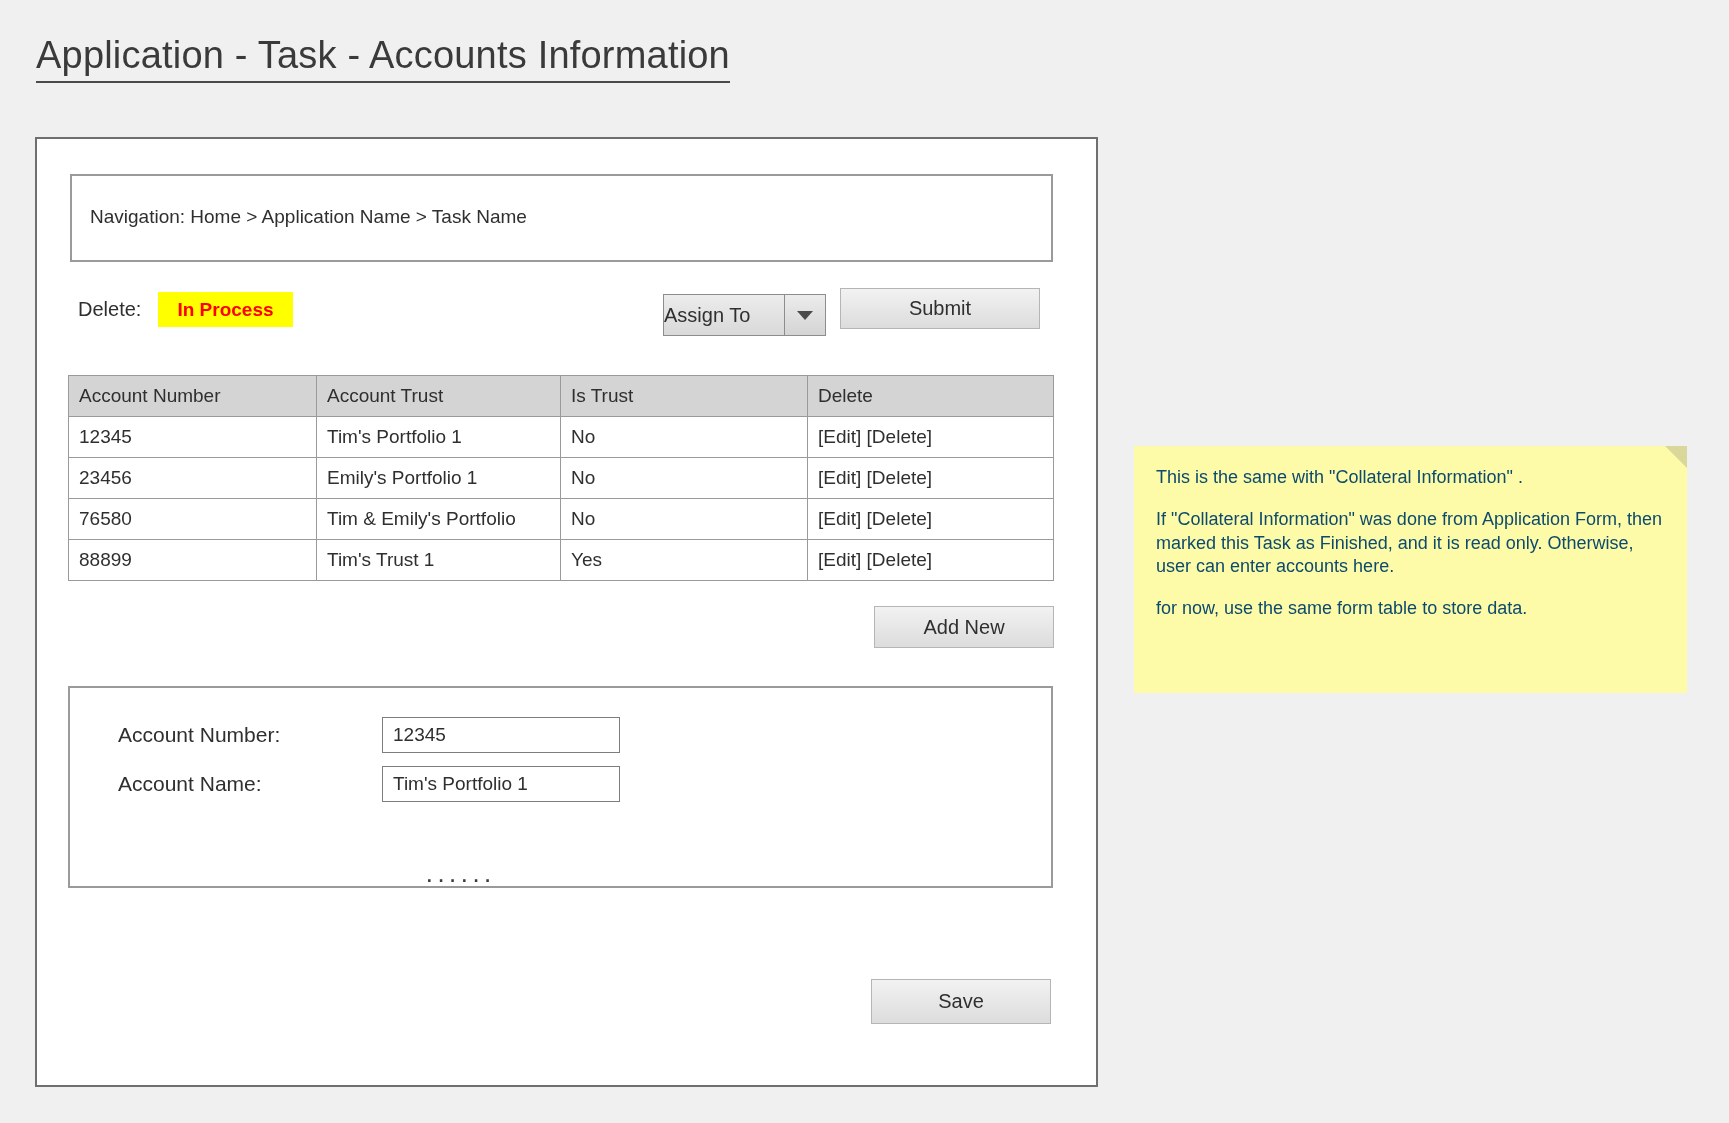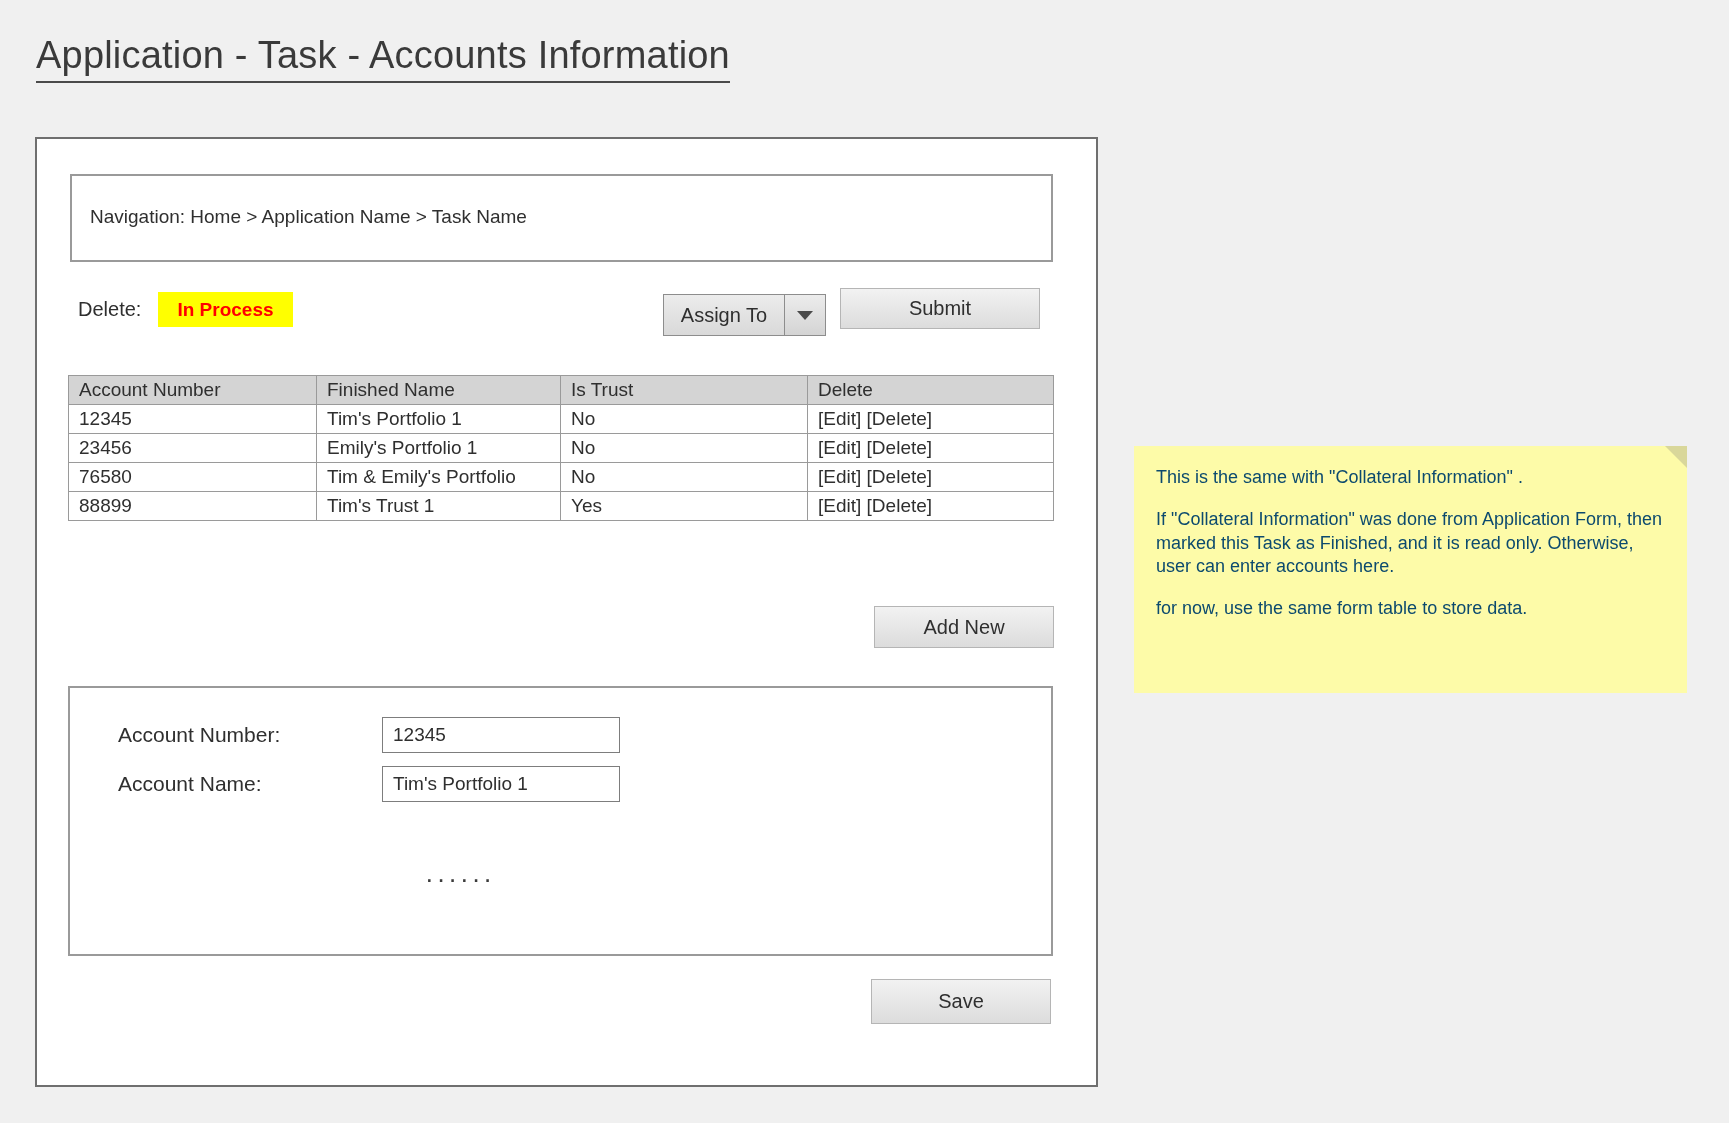--- a/index.html
+++ b/index.html
@@ -96,21 +96,21 @@
     width: 163px;
     height: 42px;
     border: 1px solid #8d8d8d;
     background: linear-gradient(to bottom,#ececec,#d9d9d9);
     box-sizing: border-box;
     display: flex;
     align-items: center;
   }
   .assign-dd .lbl {
     flex: 1;
-    text-align: center;
+    text-align: left;
     font-size: 20px;
     color: #2f2f2f;
   }
   .assign-dd .arrow-box {
     width: 40px;
     height: 100%;
     border-left: 1px solid #8d8d8d;
     display: flex;
     align-items: center;
     justify-content: center;
@@ -165,21 +165,21 @@
     width: 985px;
     border-collapse: collapse;
     table-layout: fixed;
   }
   .acct-table th, .acct-table td {
     border: 1px solid #9a9a9a;
     text-align: left;
     font-size: 19px;
     font-weight: 400;
     color: #2f2f2f;
-    padding: 3px 10px;
+    padding: 9px 10px;
     height: 24px;
     box-sizing: border-box;
     overflow: hidden;
     white-space: nowrap;
     margin-left: 44px;
   }
   .acct-table thead th {
     background: #d4d4d4;
   }
   .acct-table tbody td { background: #ffffff; }
@@ -188,21 +188,21 @@
   .col-3 { width: 247px; }
   .col-4 { width: 246px; }
   .action-link { cursor: pointer; }
 
   
   .form-box {
     position: absolute;
     left: 68px;
     top: 686px;
     width: 985px;
-    height: 270px;
+    height: 202px;
     border: 2px solid #9a9a9a;
     box-sizing: border-box;
     background: #fff;
   }
   .form-row-label {
     position: absolute;
     font-size: 21px;
     color: #2f2f2f;
   }
   .lbl-acct-num { left: 48px; top: 35px; }
@@ -286,21 +286,21 @@
       <span class="caret"></span>
     </span>
   </div>
 
   <div class="btn btn-submit">Submit</div>
 
   <table class="acct-table">
     <thead>
       <tr>
         <th class="col-1">Account Number</th>
-        <th class="col-2">Finished Name</th>
+        <th class="col-2">Account Trust</th>
         <th class="col-3">Is Trust</th>
         <th class="col-4">Delete</th>
       </tr>
     </thead>
     <tbody>
       <tr>
         <td>12345</td>
         <td>Tim's Portfolio 1</td>
         <td>No</td>
         <td>

